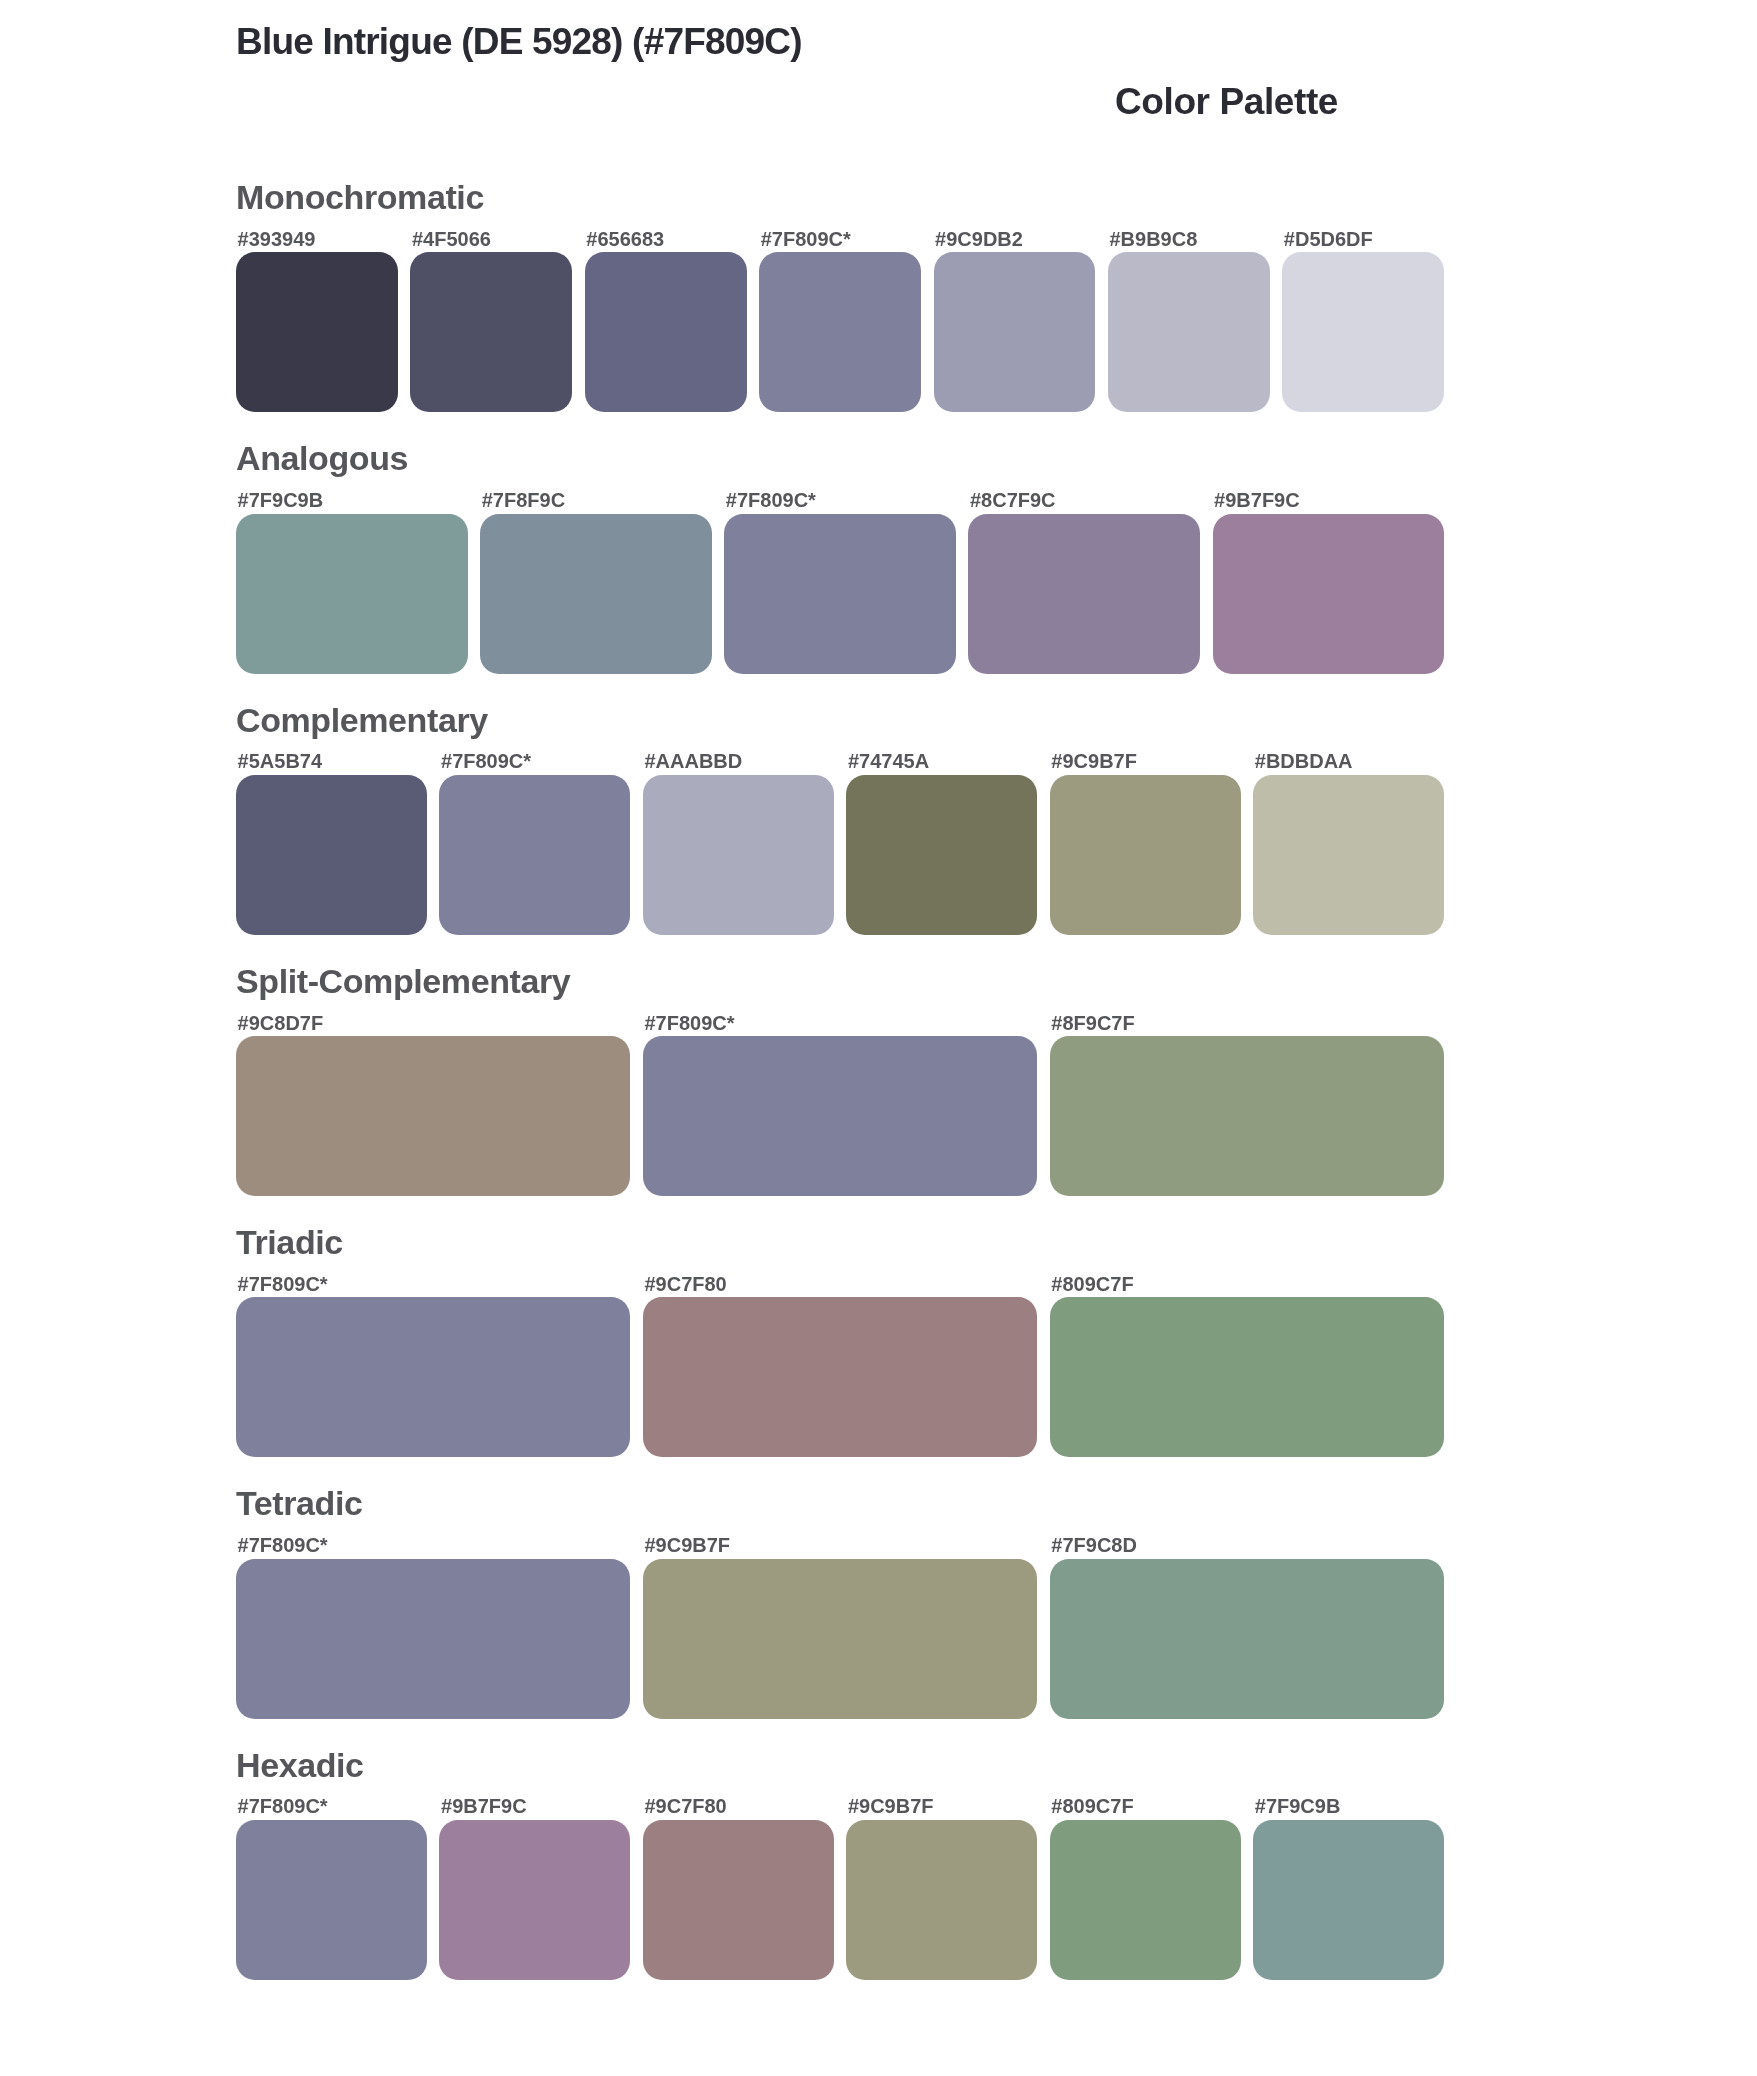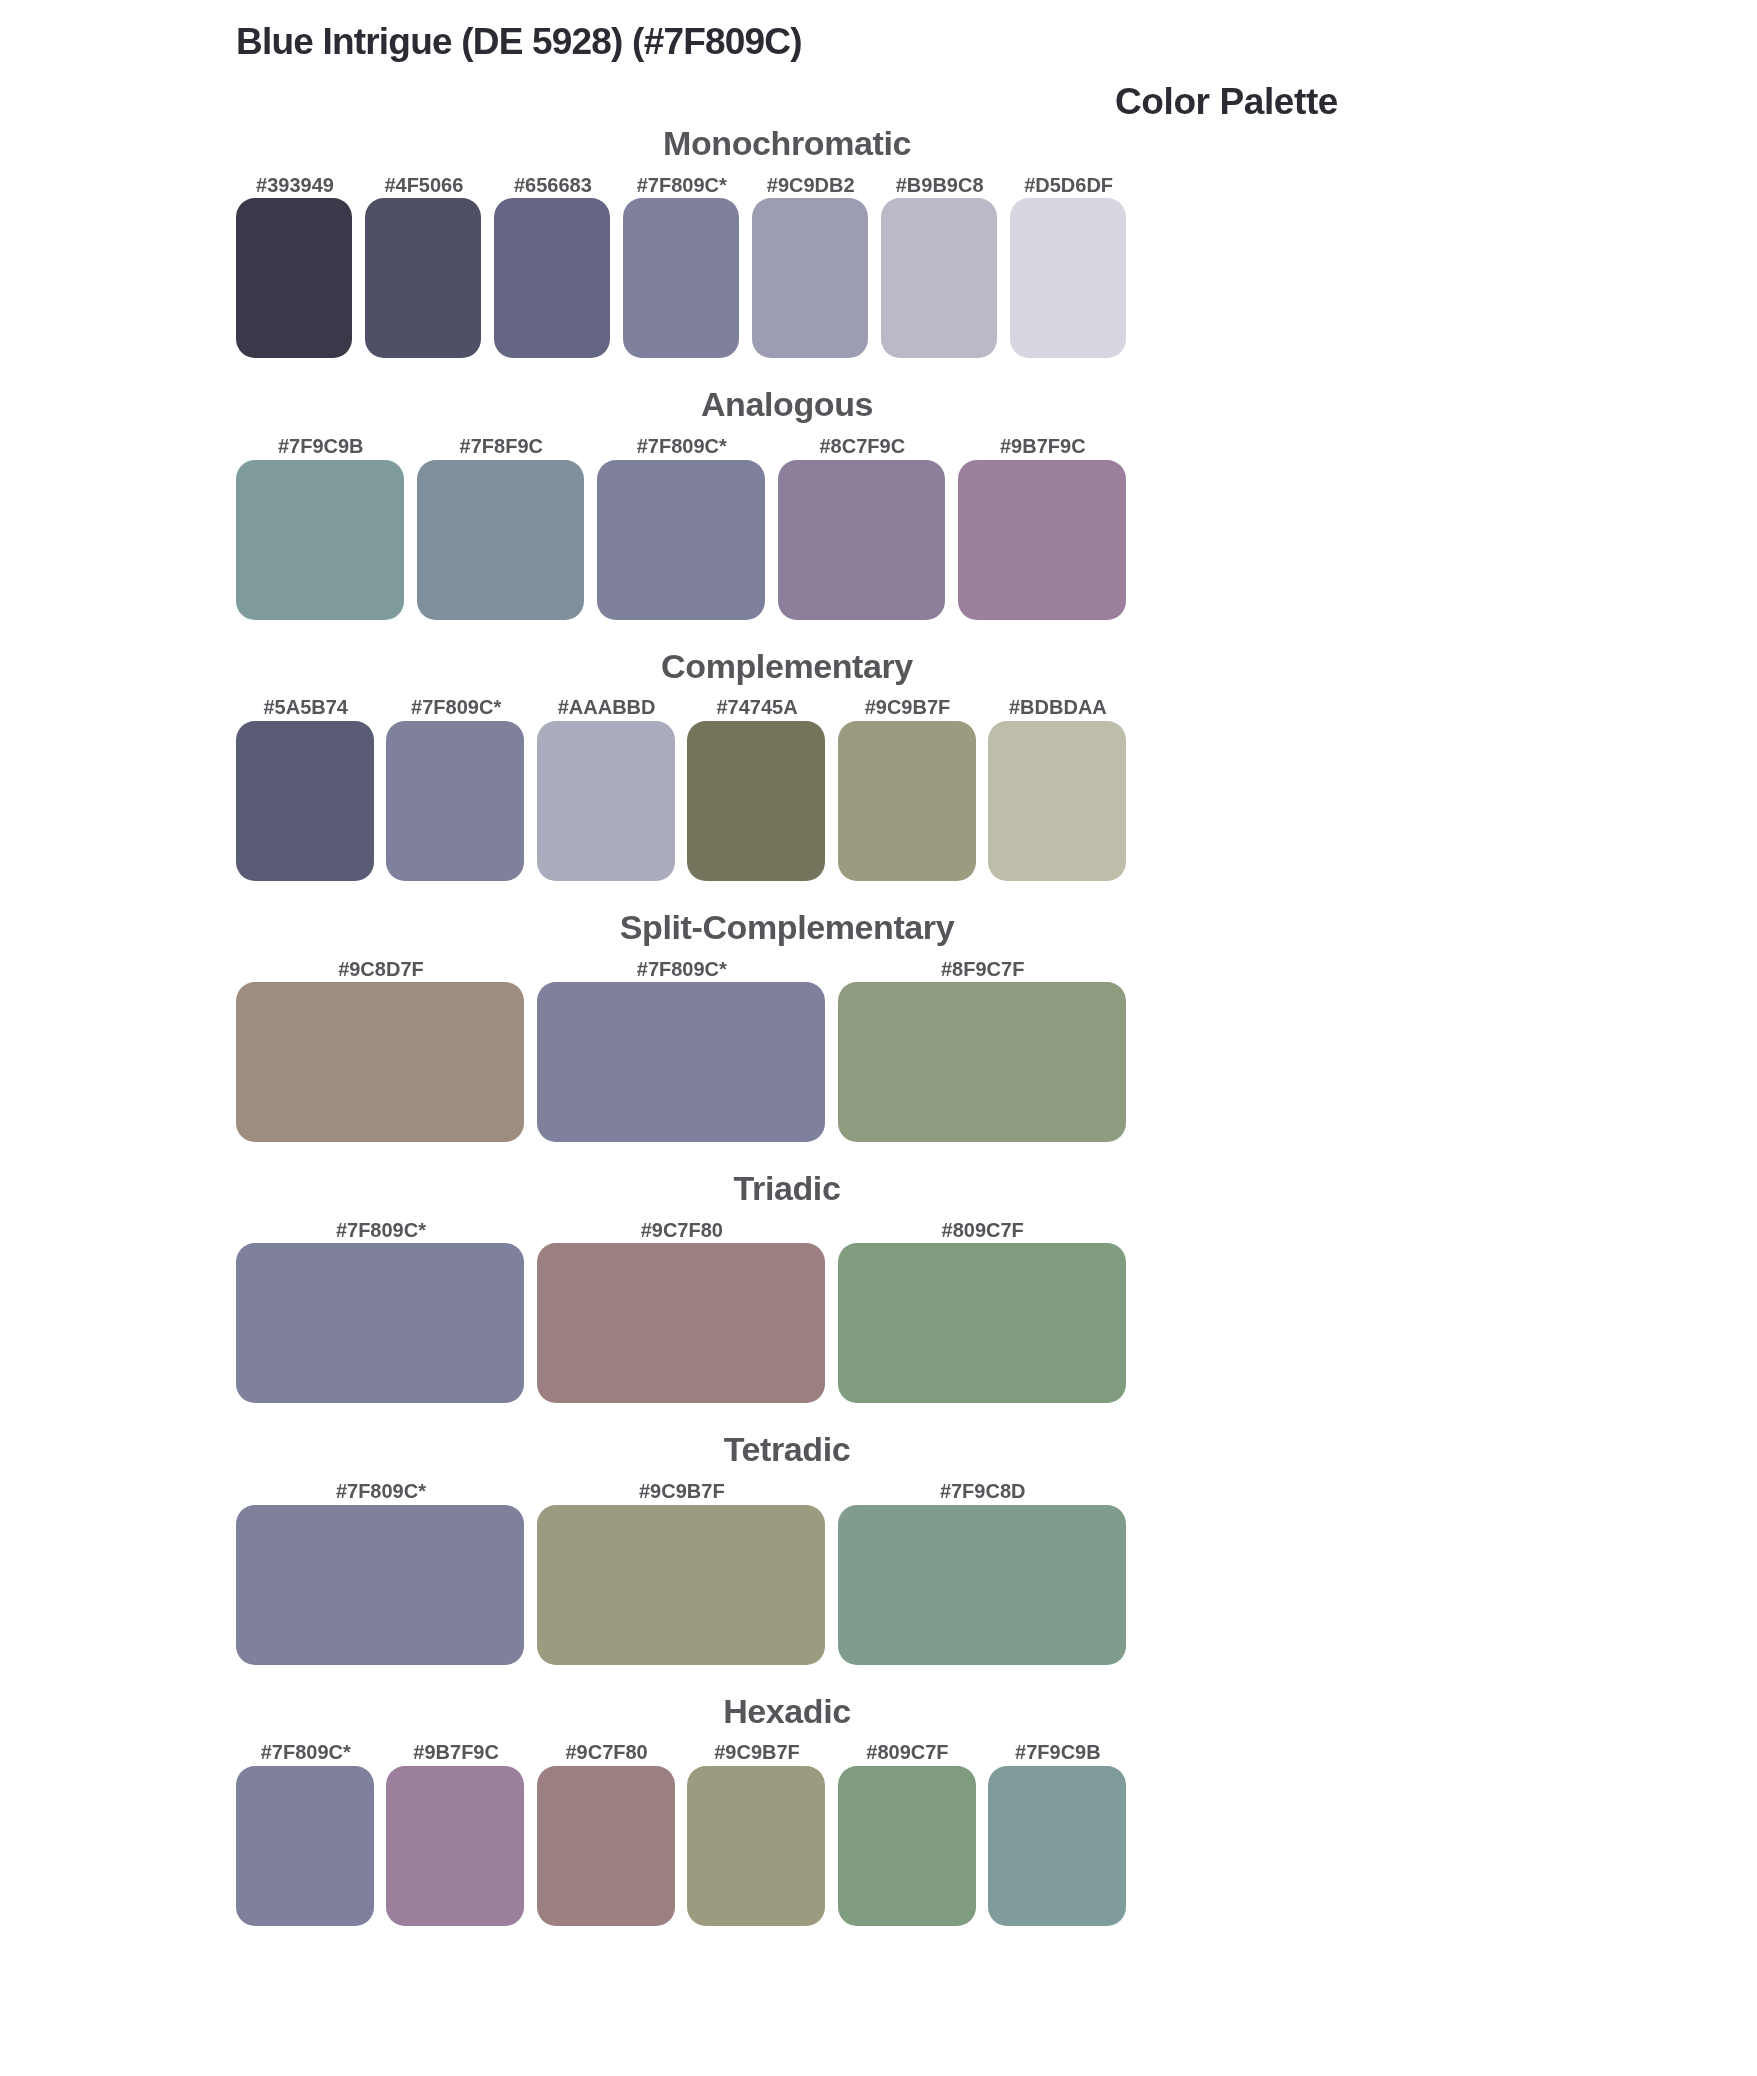--- a/index.html
+++ b/index.html
@@ -26,37 +26,37 @@
   .page-subtitle {
     font-size: 37px;
     font-weight: bold;
     line-height: 1.2;
     letter-spacing: -0.4px;
     color: var(--title-color, #2B2C33);
     margin: 14.4px 0 0 0;
     text-align: right;
   }
   .sections {
-    text-align: center;
+    margin-top: 54px;
   }
   .section {
     margin-bottom: 27px;
   }
   .section-title {
     font-size: 34px;
     font-weight: bold;
     line-height: 1.15;
     letter-spacing: -0.4px;
     color: var(--heading-color, #55565A);
     margin: 0;
   }
   .swatch-row {
     display: flex;
     margin-top: 9.6px;
-    width: 890px;
+    width: 1208px;
     gap: 35px;
   }
   .cell {
     flex: 1 1 0;
     position: relative;
     min-width: 0;
   }
   .cell + .cell {
     margin-left: -22.4px;
   }

